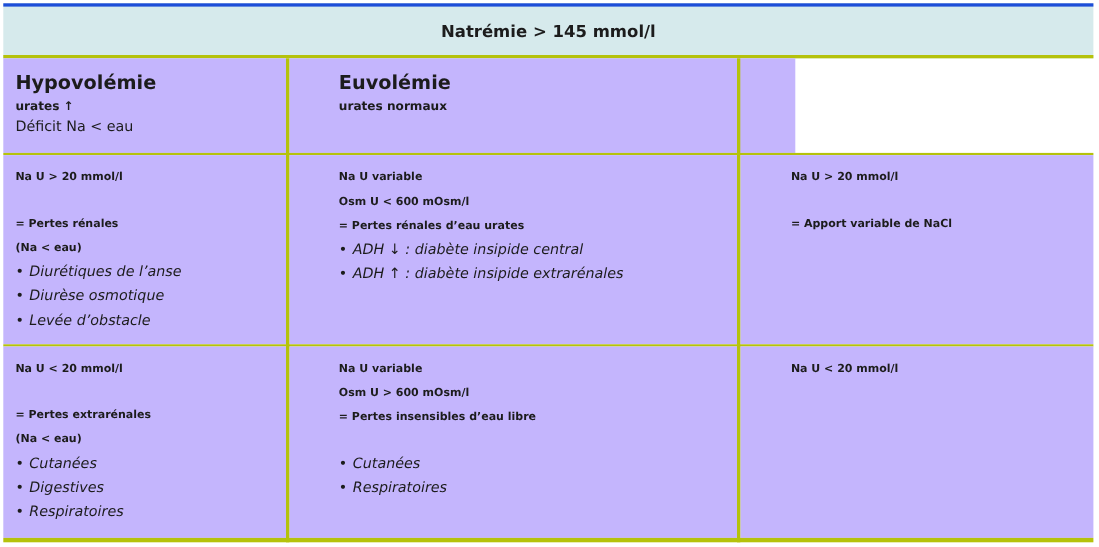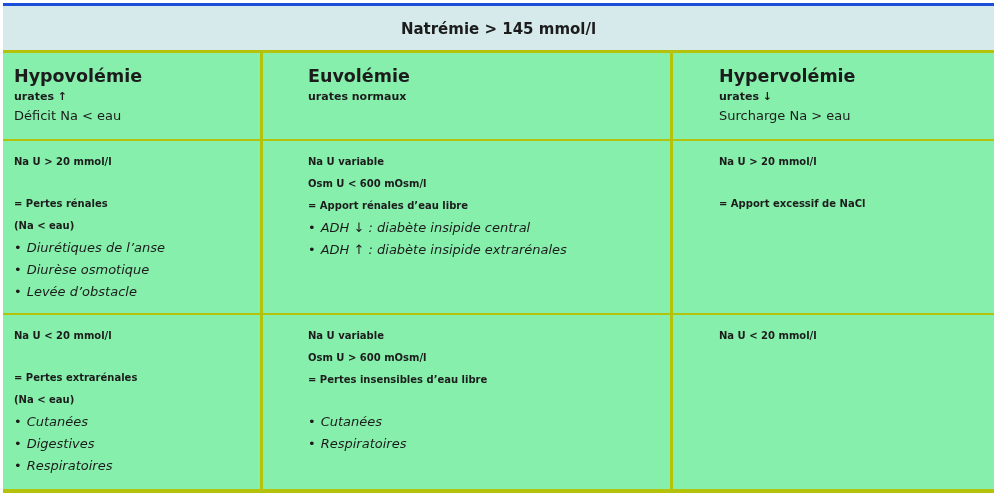--- a/index.html
+++ b/index.html
@@ -6,21 +6,21 @@
   body { width: 999px; height: 497px; position: relative; overflow: hidden;
          font-family: "DejaVu Sans", "Liberation Sans", sans-serif; color: #1c1c1c; }
   .table { position: absolute; left: 3px; top: 3px; width: 991px; height: 490px; }
   .hdr { position: absolute; left: 0; top: 0; width: 991px; height: 50px;
          background: #d6eaec; border-top: 3px solid #1d4ed8; box-sizing: border-box;
          display: flex; align-items: center; justify-content: center; }
   .hdr-text { font-weight: bold; font-size: 15px; margin-top: -1px; }
   .band { position: absolute; left: 0; width: 991px; background: #b5c20b; }
   .vline { position: absolute; width: 3px; background: #b5c20b; top: 50px; height: 440px; }
   .hline { position: absolute; left: 0; width: 991px; height: 2px; background: #b5c20b; }
-  .cell { position: absolute; background: #86efac; box-sizing: border-box; }
+  .cell { position: absolute; background: #c4b5fd; box-sizing: border-box; }
   .cell .in { position: absolute; }
   .title { font-weight: bold; font-size: 17.5px; line-height: 22px; }
   .sub { font-weight: bold; font-size: 11px; line-height: 19px; }
   .plain { font-size: 13px; line-height: 19px; }
   .b { font-weight: bold; font-size: 10px; line-height: 22px; }
   .gap-s { height: 20px; }
   .li { font-size: 13px; line-height: 22px; font-style: italic; }
   .li::before { content: "\2022"; margin-right: 5px; }
 </style>
 </head>
@@ -38,55 +38,48 @@
       <div class="sub">urates ↑</div>
       <div class="plain">Déficit Na &lt; eau</div>
     </div>
   </div>
   <div class="cell" style="left:260px;top:50px;width:460px;height:86px;">
     <div class="in" style="left:45px;top:12px;">
       <div class="title">Euvolémie</div>
       <div class="sub">urates normaux</div>
     </div>
   </div>
-  <div class="cell" style="left:670px;top:50px;width:321px;height:86px;">
-    <div class="in" style="left:46px;top:12px;">
-      <div class="title">Hypervolémie</div>
-      <div class="sub">urates ↓</div>
-      <div class="plain">Surcharge Na &gt; eau</div>
-    </div>
-  </div>
 
   <div class="hline" style="top:136px;"></div>
 
   <div class="cell" style="left:0;top:138px;width:257px;height:172px;">
     <div class="in" style="left:11px;top:10px;">
       <div class="b">Na U &gt; 20 mmol/l</div>
       <div class="gap-s"></div>
       <div class="b">= Pertes rénales</div>
       <div class="b">(Na &lt; eau)</div>
       <div class="li">Diurétiques de l’anse</div>
       <div class="li">Diurèse osmotique</div>
       <div class="li">Levée d’obstacle</div>
     </div>
   </div>
   <div class="cell" style="left:260px;top:138px;width:407px;height:172px;">
     <div class="in" style="left:45px;top:10px;">
       <div class="b">Na U variable</div>
       <div class="b">Osm U &lt; 600 mOsm/l</div>
-      <div class="b">= Apport rénales d’eau libre</div>
+      <div class="b">= Pertes rénales d’eau urates</div>
       <div class="li">ADH ↓ : diabète insipide central</div>
       <div class="li">ADH ↑ : diabète insipide extrarénales</div>
     </div>
   </div>
   <div class="cell" style="left:670px;top:138px;width:321px;height:172px;">
     <div class="in" style="left:46px;top:10px;">
       <div class="b">Na U &gt; 20 mmol/l</div>
       <div class="gap-s"></div>
-      <div class="b">= Apport excessif de NaCl</div>
+      <div class="b">= Apport variable de NaCl</div>
     </div>
   </div>
 
   <div class="hline" style="top:310px;"></div>
 
   <div class="cell" style="left:0;top:312px;width:257px;height:174px;">
     <div class="in" style="left:11px;top:10px;">
       <div class="b">Na U &lt; 20 mmol/l</div>
       <div class="gap-s"></div>
       <div class="b">= Pertes extrarénales</div>

